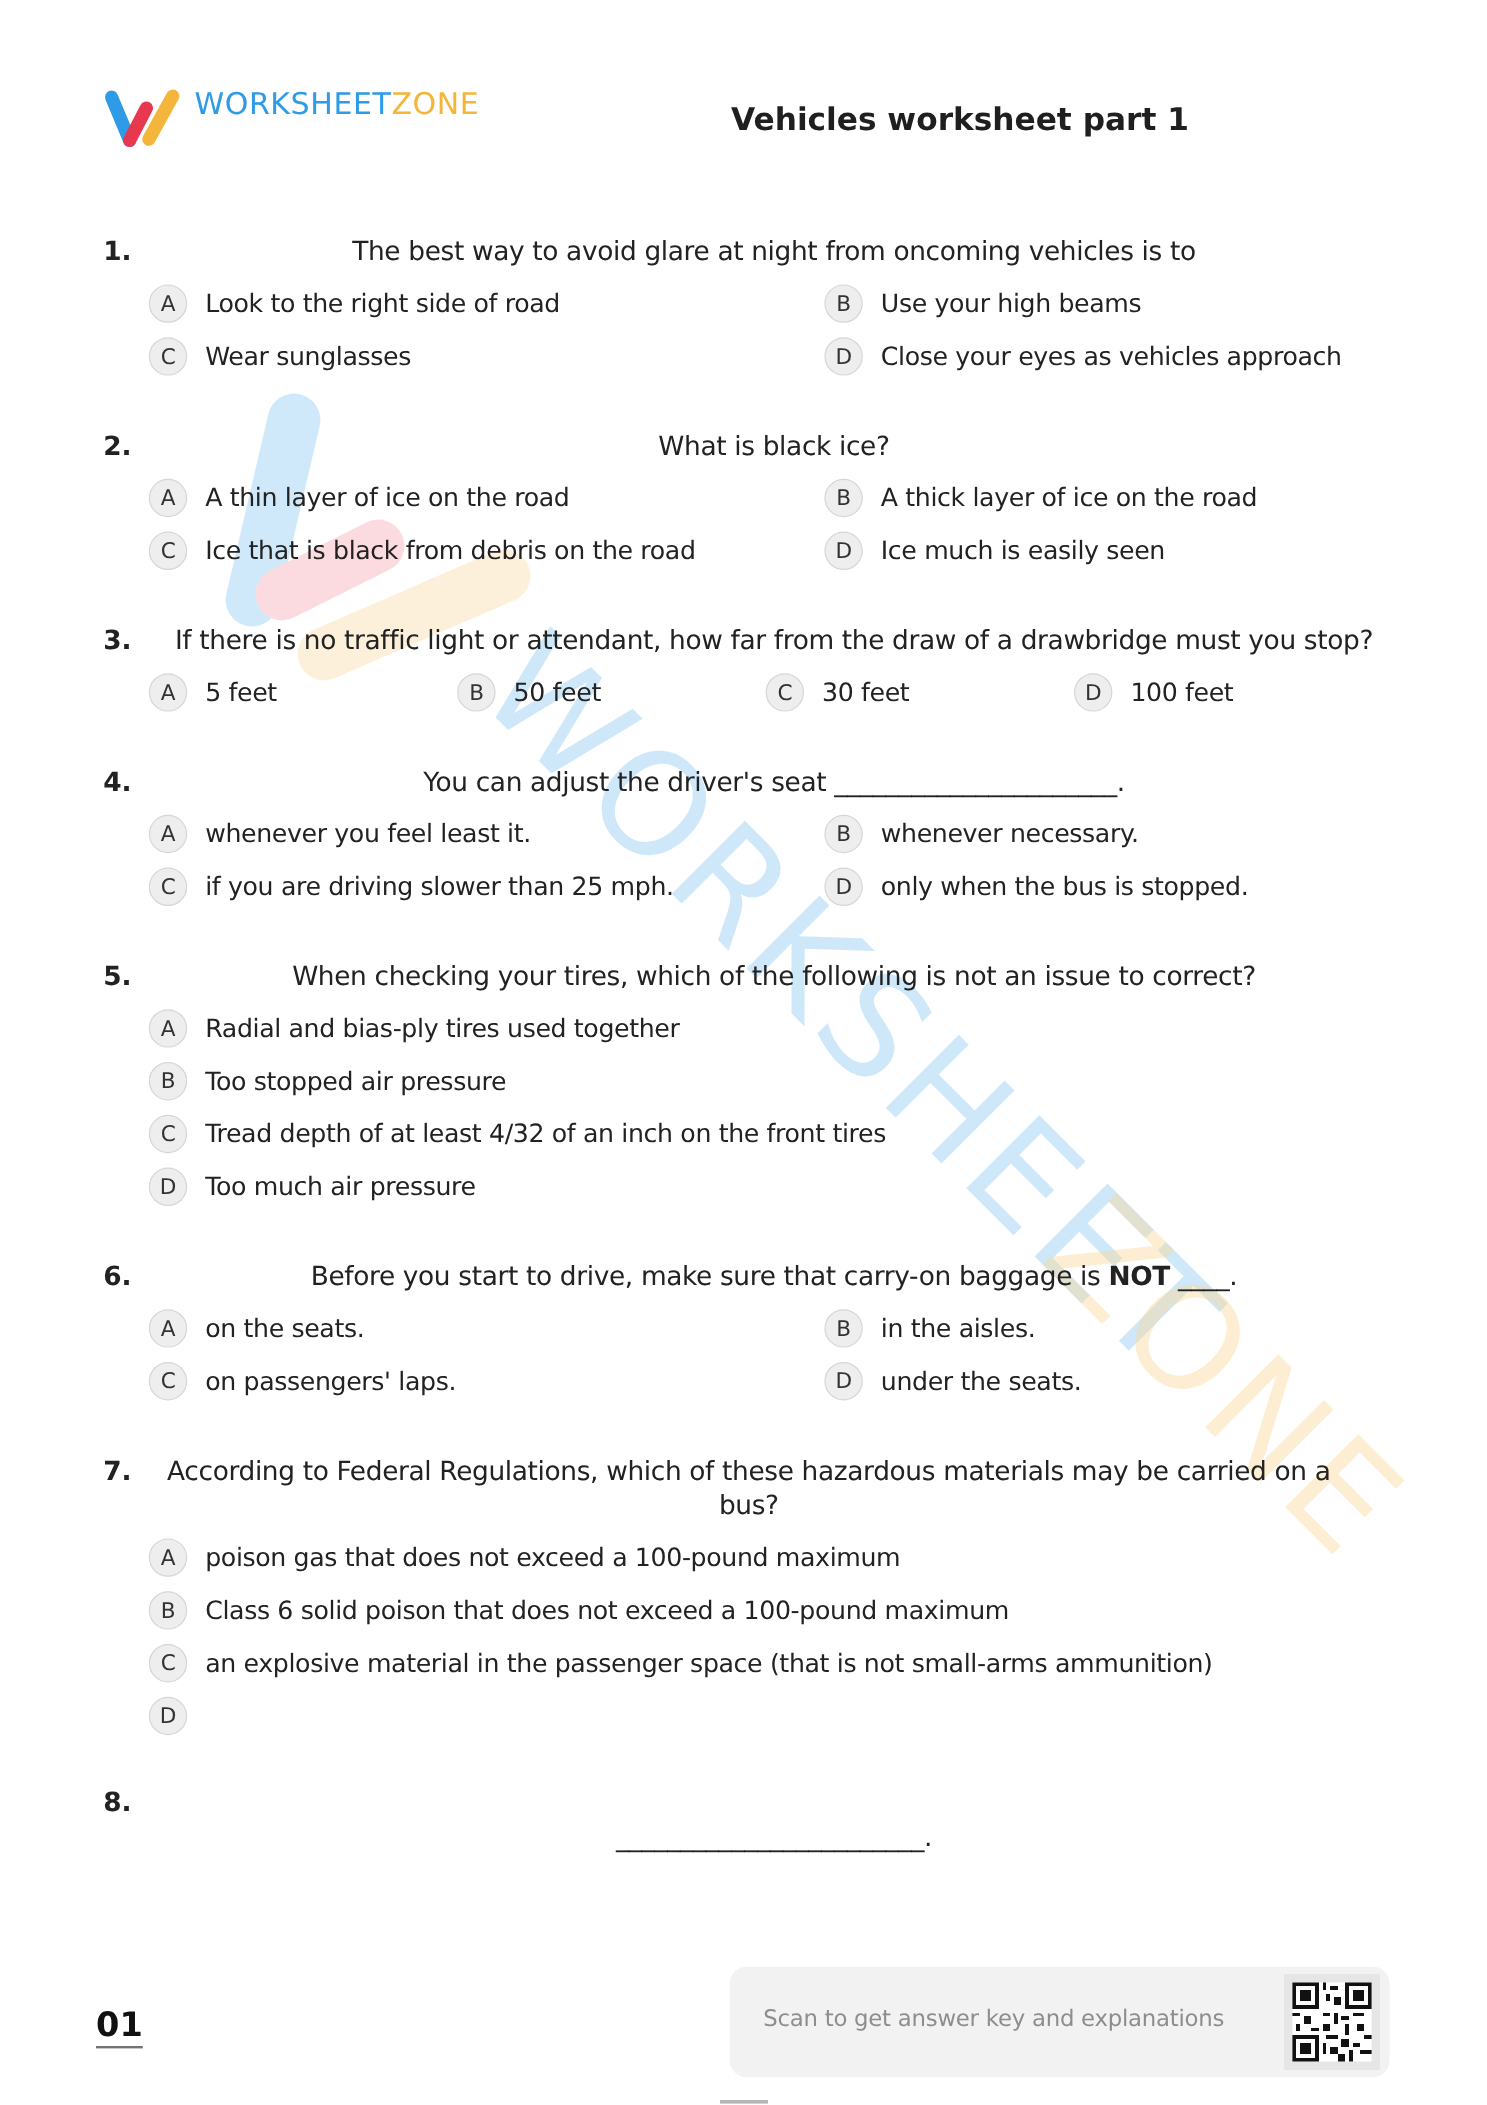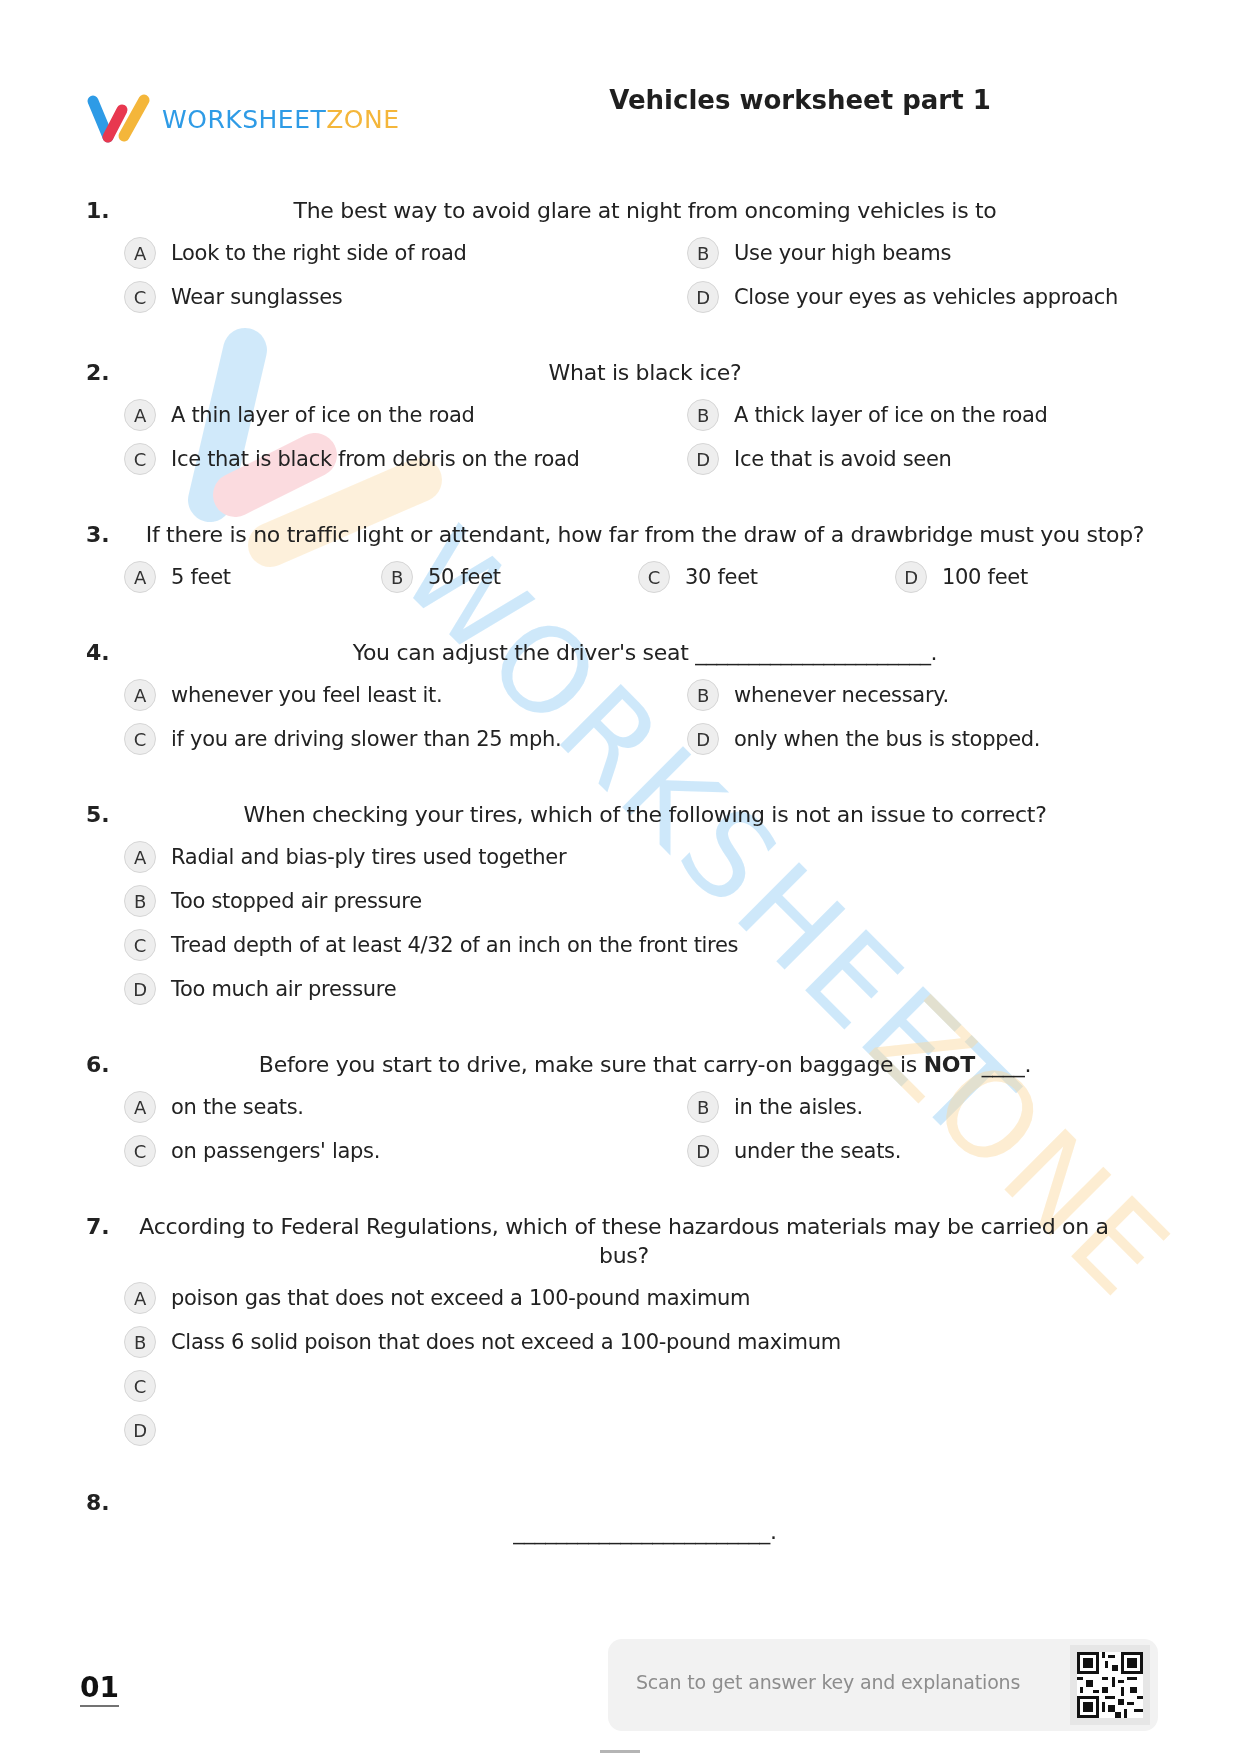--- a/index.html
+++ b/index.html
@@ -1,20 +1,20 @@
 <!DOCTYPE html>
 <html><head>
 <meta charset="utf-8">
 <style>
   html, body { margin:0; padding:0; }
   body {
     width:1239px; height:1754px; background:#ffffff; position:relative; overflow:hidden;
     font-family:"Liberation Sans", "DejaVu Sans", sans-serif; color:#1f1f1f;
   }
-  .logo { position:absolute; left:84px; top:92px; display:flex; align-items:center; }
+  .logo { position:absolute; left:84px; top:72px; display:flex; }
   .logo svg { width:70px; height:54px; }
   .logo-text { font-family:"DejaVu Sans", sans-serif; font-size:25px; letter-spacing:0.5px; margin-left:8px; }
   .logo-text .w1 { color:#2e9be6; }
   .logo-text .w2 { color:#f4b63a; }
   .title { position:absolute; left:520px; top:80px; width:560px; text-align:center;
     font-family:"DejaVu Sans", sans-serif; font-weight:bold; font-size:26px; line-height:40px; color:#1f1f1f; }
 
   .watermark { position:absolute; left:0; top:0; width:1239px; height:1754px; pointer-events:none; z-index:0; }
   .content { position:relative; z-index:1; }
 
@@ -103,21 +103,21 @@
       <div class="opt">
           <span class="badge">B</span>
           <span>A thick layer of ice on the road</span>
         </div>
       <div class="opt">
           <span class="badge">C</span>
           <span>Ice that is black from debris on the road</span>
         </div>
       <div class="opt">
           <span class="badge">D</span>
-          <span>Ice that is avoid seen</span>
+          <span>Ice much is easily seen</span>
         </div>
     </div>
   </div>
 
   <div class="q" style="top:520px">
     <div class="q-head">
         <span class="q-num">3.</span>
         <span class="q-text">If there is no traffic light or attendant, how far from the draw of a drawbridge must you stop?</span>
       </div>
     <div class="opts four">
@@ -224,20 +224,21 @@
       <div class="opt">
           <span class="badge">A</span>
           <span>poison gas that does not exceed a 100-pound maximum</span>
         </div>
       <div class="opt">
           <span class="badge">B</span>
           <span>Class 6 solid poison that does not exceed a 100-pound maximum</span>
         </div>
       <div class="opt">
           <span class="badge">C</span>
+          <span>an explosive material in the passenger space (that is not small-arms ammunition)</span>
         </div>
       <div class="opt">
           <span class="badge">D</span>
         </div>
     </div>
   </div>
 
   <div class="q" style="top:1488px">
     <div class="q-head">
         <span class="q-num">8.</span>

